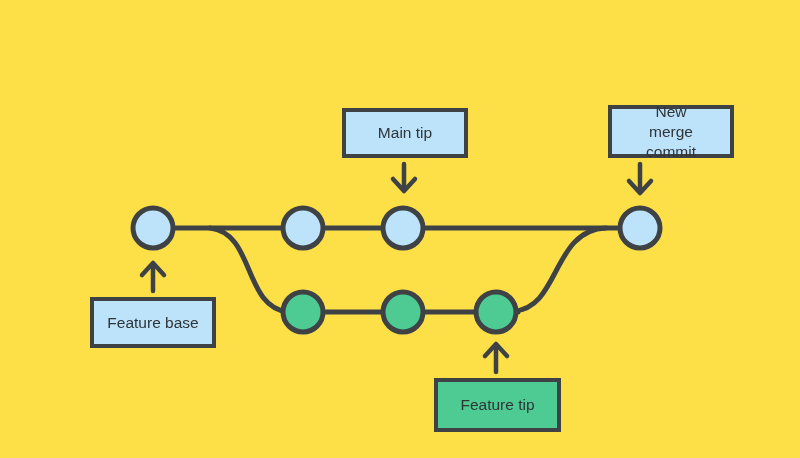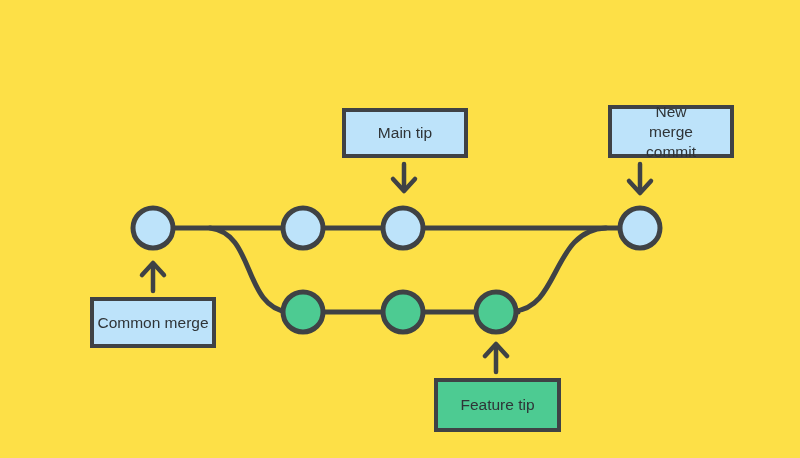--- a/index.html
+++ b/index.html
@@ -82,17 +82,17 @@
         <line x1="496" y1="372" x2="496" y2="346"></line>
         <polyline points="485,356 496,344 507,356"></polyline>
       </g>
     </g>
   </svg>
 
   <div class="label-box blue label-main-tip">Main tip</div>
 
   <div class="label-box blue label-new-merge">New merge commit</div>
 
-  <div class="label-box blue label-common-base">Common merge</div>
+  <div class="label-box blue label-common-base">Feature base</div>
 
   <div class="label-box green label-feature-tip">Feature tip</div>
 
 </div>
 
 </body></html>

